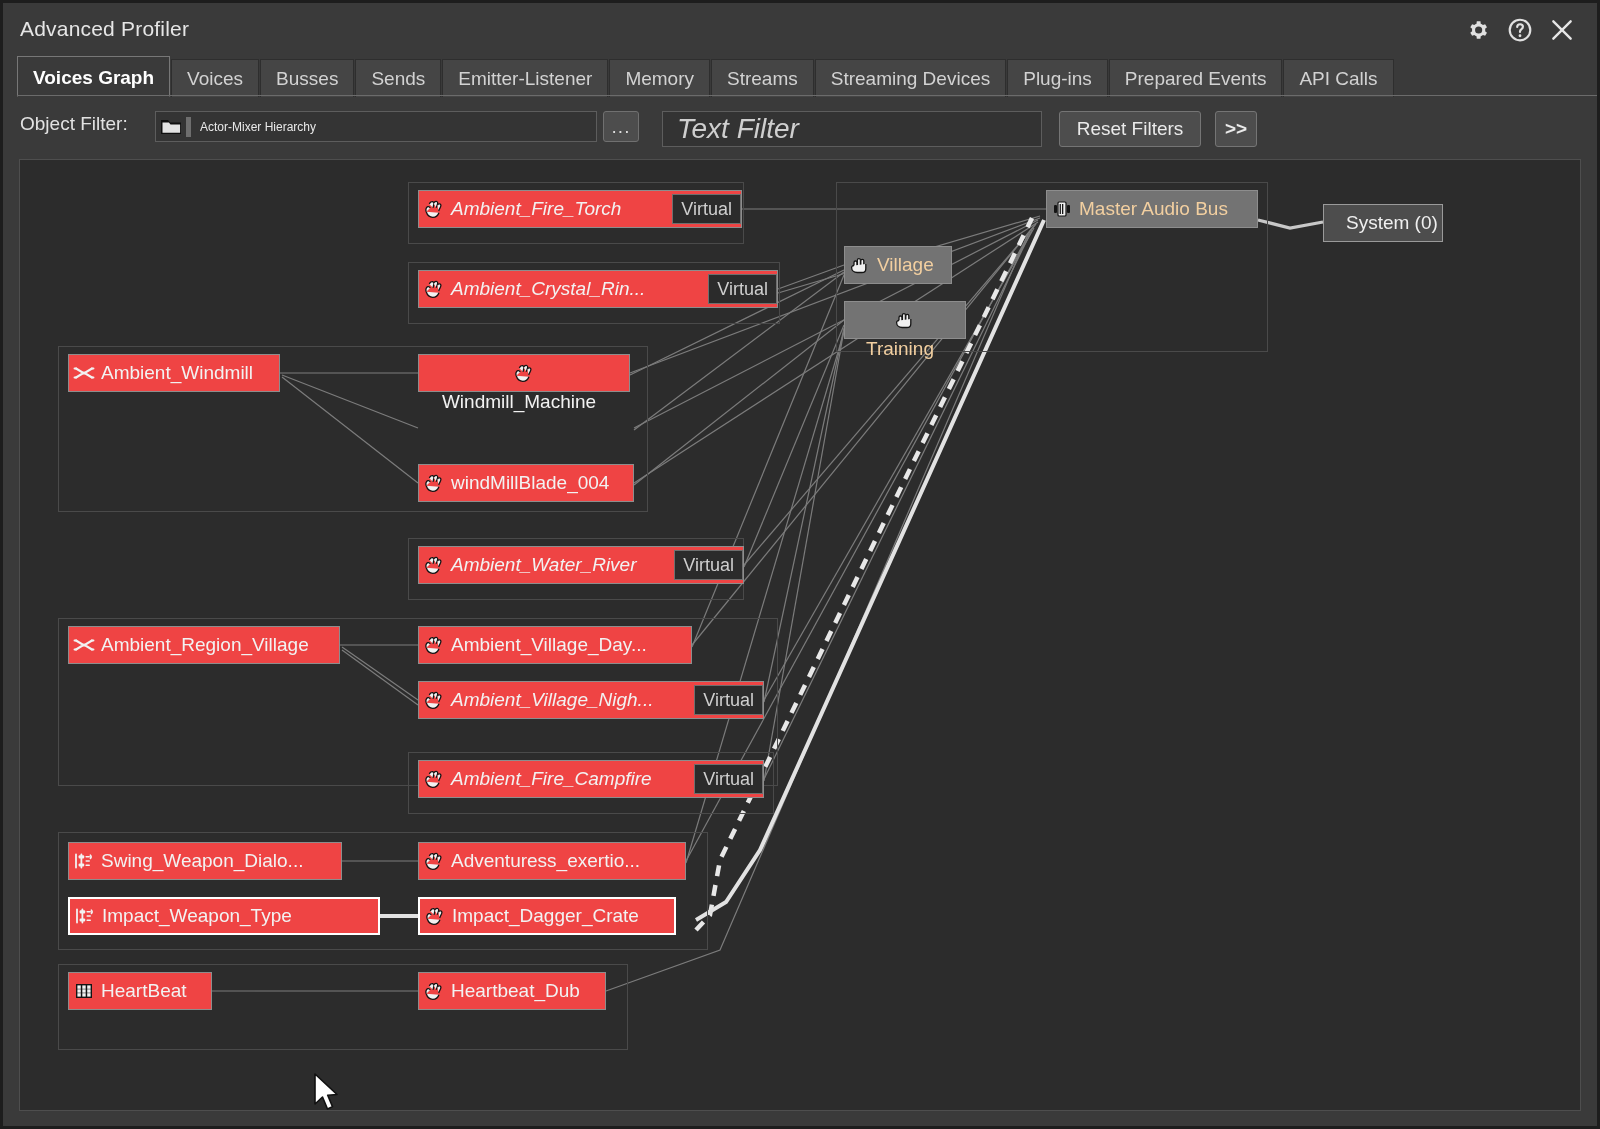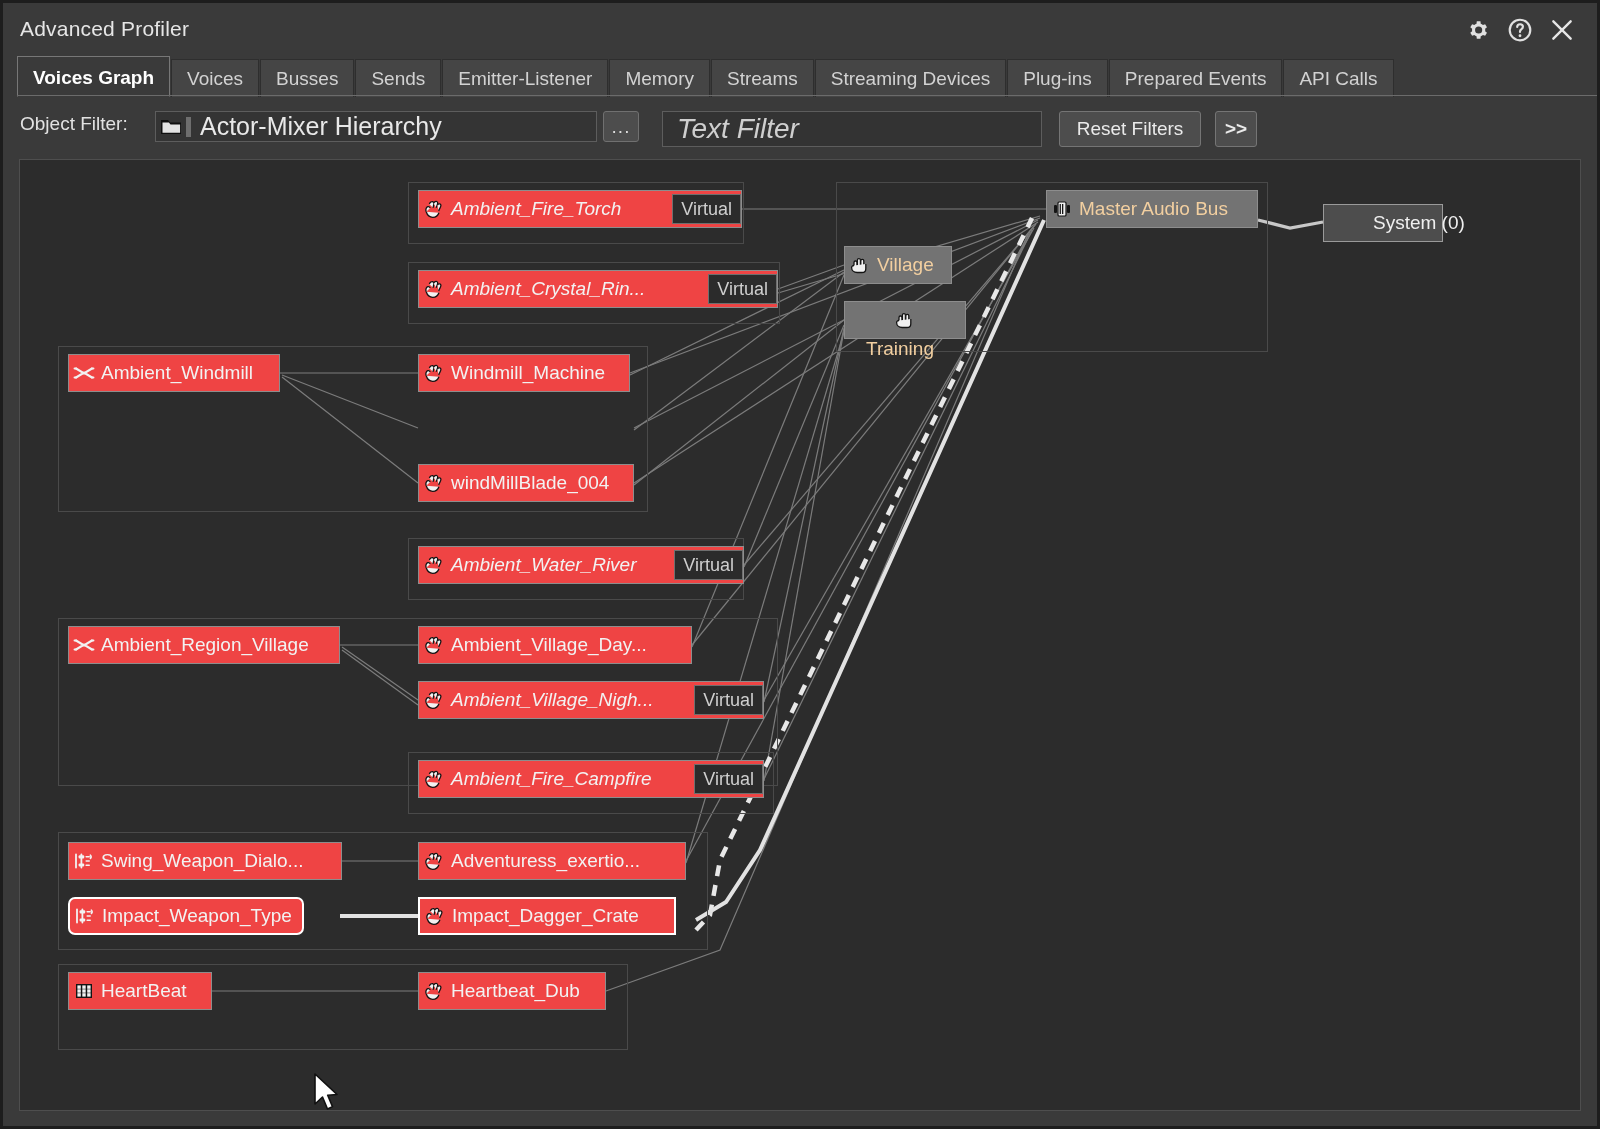--- a/index.html
+++ b/index.html
@@ -91,21 +91,21 @@
     font-size:19px;color:#e2e2e2;
   }
   #objfilter-box{
     position:absolute;left:152px;top:108px;width:442px;height:31px;
     background:#343434;border:1px solid #5d5d5d;
     display:flex;align-items:center;box-sizing:border-box;
     cursor:text;
   }
   #objfilter-icon{width:30px;display:flex;align-items:center;justify-content:center;}
   #objfilter-sep{width:5px;height:20px;background:#6e6e6e;margin-right:9px;}
-  #objfilter-value{font-size:25px;color:#e8e8e8;white-space:nowrap;}
+  #objfilter-value{font-size:12px;color:#e8e8e8;white-space:nowrap;}
   #objfilter-ellipsis{
     position:absolute;left:600px;top:108px;width:36px;height:31px;
     background:#4d4d4d;border:1px solid #707070;border-radius:3px;
     color:#ddd;font-size:19px;display:flex;align-items:center;justify-content:center;
     cursor:pointer;box-sizing:border-box;letter-spacing:1px;
   }
   #textfilter-box{
     position:absolute;left:659px;top:108px;width:380px;height:36px;
     background:#333;border:1px solid #5d5d5d;
     display:flex;align-items:center;padding-left:14px;
@@ -165,21 +165,21 @@
     flex:0 0 auto;
   }
   .node .nlabel{
     font-size:19px;color:#f2f2f2;
     padding-right:12px;padding-left:2px;
   }
   .node.italic .nlabel{font-style:italic;}
   .node.bus{background:#737373;}
   .node.bus .nlabel{color:#f2cfa0;}
   .node.sys{background:#4d4d4d;border:1px solid #9a9a9a;}
-  .node.sys .nlabel{color:#efefef;padding-left:22px;margin-left:27px;}
+  .node.sys .nlabel{color:#efefef;padding-left:22px;}
   .badge{
     margin-left:auto;
     height:30px;min-width:62px;
     background:#2b2b2b;border:1px solid #6f6f6f;
     color:#cfcfcf;font-size:18px;
     display:flex;align-items:center;justify-content:center;
     padding:0 8px;box-sizing:border-box;
     flex:0 0 auto;
   }
 
@@ -415,21 +415,21 @@
               <g stroke="#f2f2f2" stroke-width="2.1" fill="none" stroke-linecap="round">
                 <path d="M3 5.5 L10.5 10 L3 14.5"></path>
                 <path d="M19 5.5 L11.5 10 L19 14.5"></path>
                 <path d="M1.6 5.5 h1.6 M1.6 14.5 h1.6 M18.8 5.5 h1.6 M18.8 14.5 h1.6"></path>
               </g>
               <circle cx="11" cy="10" r="1.6" fill="#f2f2f2"></circle>
             </svg>
           </span>
           <span class="nlabel">Ambient_Windmill</span>
         </div>
-        <div class="node" style="left: 398px; top: 194px; width: 212px;">
+        <div class="node" style="left: 398px; top: 194px; width: 212px; flex-direction: column;">
           <span class="nicon">
             <svg width="22" height="20" viewBox="0 0 22 20">
               <g fill="#f2f2f2" stroke="#141414" stroke-width="1.3" stroke-linejoin="round">
                 <path d="M3.2 12.8c-1-2.4 .2-4.6 1.6-5.1 1.2-.4 2 .4 2.4 1.3"></path>
                 <path d="M6.4 5.2c.5-2 2.2-2.9 3.3-2.5 1 .4 1.3 1.6 1.1 2.7l-.8 3.4"></path>
                 <path d="M10.6 4.3c.7-1.7 2.2-2.3 3.2-1.8.9.5 1.1 1.7.7 2.8l-1.3 3.5"></path>
                 <path d="M14.4 6.1c.8-1.3 2.1-1.6 2.9-1 .7.5.8 1.6.3 2.6l-2 4.2"></path>
                 <path d="M3.2 12.8c1.1 3.4 3.6 5.5 6.6 5.5 3.3 0 5.3-2 6.1-4.6"></path>
               </g>
             </svg>
@@ -548,21 +548,21 @@
                 <path d="M3.2 12.8c-1-2.4 .2-4.6 1.6-5.1 1.2-.4 2 .4 2.4 1.3"></path>
                 <path d="M6.4 5.2c.5-2 2.2-2.9 3.3-2.5 1 .4 1.3 1.6 1.1 2.7l-.8 3.4"></path>
                 <path d="M10.6 4.3c.7-1.7 2.2-2.3 3.2-1.8.9.5 1.1 1.7.7 2.8l-1.3 3.5"></path>
                 <path d="M14.4 6.1c.8-1.3 2.1-1.6 2.9-1 .7.5.8 1.6.3 2.6l-2 4.2"></path>
                 <path d="M3.2 12.8c1.1 3.4 3.6 5.5 6.6 5.5 3.3 0 5.3-2 6.1-4.6"></path>
               </g>
             </svg>
           </span>
           <span class="nlabel">Adventuress_exertio...</span>
         </div>
-        <div class="node selected" style="left: 48px; top: 737px; width: 236px; border-radius: 7px;">
+        <div class="node selected" style="left: 48px; top: 737px; width: 312px;">
           <span class="nicon">
             <svg width="22" height="20" viewBox="0 0 22 20">
               <g stroke="#f2f2f2" stroke-width="1.8" fill="none" stroke-linecap="round">
                 <path d="M3 3.5 V16.5"></path>
                 <path d="M8.4 3.5 V16.5"></path>
               </g>
               <g fill="#f2f2f2">
                 <rect x="5.6" y="4.2" width="5.6" height="3.2" rx="1"></rect>
                 <rect x="5.6" y="12.4" width="5.6" height="3.2" rx="1"></rect>
               </g>

